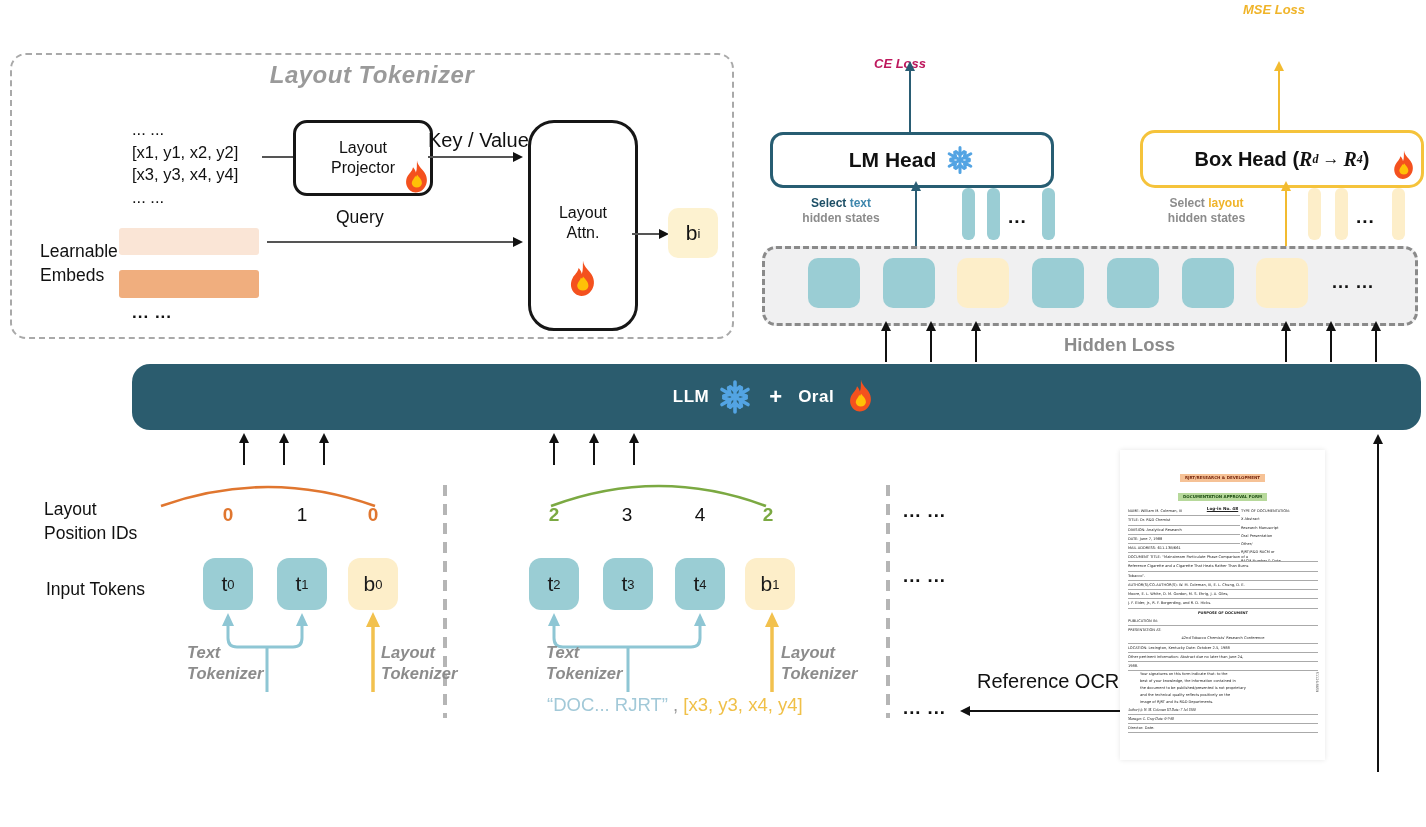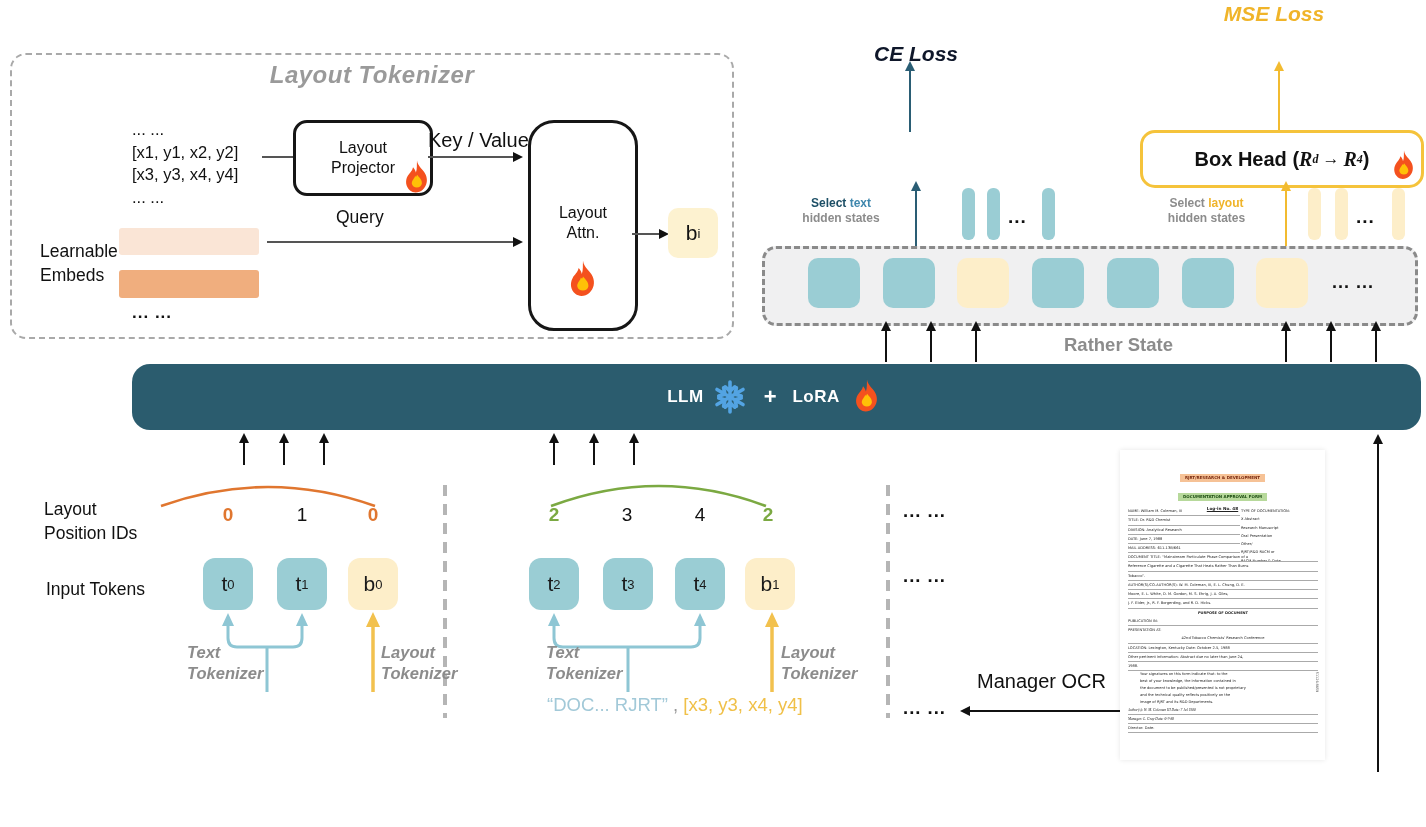--- a/index.html
+++ b/index.html
@@ -33,21 +33,21 @@
   .attn-box{left:528px;top:120px;width:104px;height:205px;border-radius:26px;font-size:16px;line-height:1.25;
             flex-direction:column;justify-content:flex-start;padding-top:0;}
   .attn-box .attn-label{margin-top:80px;}
   .emb-bar{position:absolute;border-radius:3px;}
   .ellipsis-txt{position:absolute;font-size:17px;font-weight:bold;color:#111;letter-spacing:1px;}
   .bi-box{left:668px;top:208px;width:50px;height:50px;background:#fdf2d0;border-radius:10px;
           display:flex;align-items:center;justify-content:center;font-size:21px;}
   sub{font-size:.62em;} sup{font-size:.62em;}
 
   
-  .loss-lbl{position:absolute;font-size:21px;font-style:italic;font-weight:bold;}
+  .loss-lbl{position:absolute;font-size:13px;font-style:italic;font-weight:bold;}
   .head-box{position:absolute;background:#fff;display:flex;align-items:center;justify-content:center;}
   .lm-box{left:770px;top:132px;width:278px;height:50px;border:3px solid #275d72;border-radius:13px;
           font-size:21px;font-weight:bold;gap:9px;}
   .bh-box{left:1140px;top:130px;width:278px;height:52px;border:3.5px solid #f5c33b;border-radius:15px;
           font-size:20px;font-weight:bold;}
   .mathR{font-family:"Liberation Serif","DejaVu Serif",serif;font-style:italic;font-weight:bold;}
   .bh-box sup{font-family:"Liberation Serif",serif;font-style:italic;font-weight:bold;font-size:12px;}
   .bh-arrow-glyph{margin:0 4px;font-weight:normal;font-size:17px;}
   .select-lbl{position:absolute;font-size:12px;font-weight:bold;line-height:1.25;color:#8c8c8c;text-align:center;}
   .pill{position:absolute;width:13px;height:52px;border-radius:6px;}
@@ -181,22 +181,28 @@
 Embeds</div>
   <div class="emb-bar" style="left:119px;top:228px;width:140px;height:27px;background:#fae5d6;"></div>
   <div class="emb-bar" style="left:119px;top:270px;width:140px;height:28px;background:#f0ae7e;"></div>
   <div class="ellipsis-txt" style="left:132px;top:303px;">... ...</div>
   <div class="hline head-right" style="left:632px;top:233px;width:27px;"></div>
   <div class="abs bi-box">
     <span>b</span>
       <sub>i</sub>
   </div>
 
-  <div class="loss-lbl" style="left:874px;top:42px;color:#0f172a;">CE Loss</div>
+  <div class="loss-lbl" style="left:874px;top:56px;color:#be185d;">CE Loss</div>
   <div class="vline head-up c-teal" style="left:909px;top:70px;height:62px;"></div>
+  <div class="head-box lm-box">
+    <span>LM Head</span>
+    <svg class="icon" width="30" height="30">
+        <use href="#sym-snow"></use>
+      </svg>
+  </div>
   <div class="select-lbl" style="left:766px;top:196px;width:150px;">
     <div><span style="color:#1d4f66;">Select</span>
          <span style="color:#3f87ad;">text</span></div>
     <div>hidden states</div>
   </div>
   <div class="vline head-up c-teal" style="left:915px;top:190px;height:58px;"></div>
   <div class="pill text" style="left:962px;top:188px;"></div>
   <div class="pill text" style="left:987px;top:188px;"></div>
   <div class="dots3" style="left:1008px;top:206px;">...</div>
   <div class="pill text" style="left:1042px;top:188px;"></div>
@@ -230,35 +236,35 @@
   <div id="hs-tokens">
       <div class="hs-tok text" style="left: 808px;"></div>
       <div class="hs-tok text" style="left: 883px;"></div>
       <div class="hs-tok layout" style="left: 957px;"></div>
       <div class="hs-tok text" style="left: 1032px;"></div>
       <div class="hs-tok text" style="left: 1107px;"></div>
       <div class="hs-tok text" style="left: 1182px;"></div>
       <div class="hs-tok layout" style="left: 1256px;"></div>
     </div>
   <div class="ellipsis-txt" style="left:1332px;top:272px;font-size:18px;">... ...</div>
-  <div class="abs hs-label">Rather State</div>
+  <div class="abs hs-label">Hidden Loss</div>
   <div class="vline head-up" style="left:885px;top:330px;height:32px;"></div>
   <div class="vline head-up" style="left:930px;top:330px;height:32px;"></div>
   <div class="vline head-up" style="left:975px;top:330px;height:32px;"></div>
   <div class="vline head-up" style="left:1285px;top:330px;height:32px;"></div>
   <div class="vline head-up" style="left:1330px;top:330px;height:32px;"></div>
   <div class="vline head-up" style="left:1375px;top:330px;height:32px;"></div>
 
   <div class="abs llm-bar">
     <span class="t1">LLM</span>
     <svg class="icon" style="margin-left:8px;" width="36" height="36">
         <use href="#sym-snow"></use>
       </svg>
     <span class="plus">+</span>
-    <span class="t1">LoRA</span>
+    <span class="t1">Oral</span>
     <svg class="icon" style="margin-left:8px;" width="38" height="38">
         <use href="#sym-flame"></use>
       </svg>
   </div>
   <div class="vline head-up" style="left:243px;top:442px;height:23px;"></div>
   <div class="vline head-up" style="left:283px;top:442px;height:23px;"></div>
   <div class="vline head-up" style="left:323px;top:442px;height:23px;"></div>
   <div class="vline head-up" style="left:553px;top:442px;height:23px;"></div>
   <div class="vline head-up" style="left:593px;top:442px;height:23px;"></div>
   <div class="vline head-up" style="left:633px;top:442px;height:23px;"></div>
@@ -312,21 +318,21 @@
   <div class="tk-lbl pre" style="left:781px;top:642px;">Layout
 Tokenizer</div>
   <div class="quote-row" style="left:547px;top:694px;">
     <span class="qt">“DOC... RJRT”</span><span class="cm"> , </span><span class="bx">[x3, y3, x4, y4]</span>
   </div>
 
   <div class="ell-col" style="left:903px;top:500px;">... ...</div>
   <div class="ell-col" style="left:903px;top:565px;">... ...</div>
   <div class="ell-col" style="left:903px;top:697px;">... ...</div>
 
-  <div class="abs" style="left:977px;top:670px;font-size:20px;">Manager OCR</div>
+  <div class="abs" style="left:977px;top:670px;font-size:20px;">Reference OCR</div>
   <div class="hline black head-left" style="left:970px;top:710px;width:150px;"></div>
 
   <div class="abs doc">
     <div class="doc-head">
       <div><span class="band band-orange">RJRT/RESEARCH &amp; DEVELOPMENT</span></div>
       <div><span class="band band-green">DOCUMENTATION APPROVAL FORM</span></div>
       <div class="doc-login">Log-in No. 48</div>
     </div>
     <div class="doc-left" id="doc-left">
         <div class="dline">NAME:    William M. Coleman, III</div>

